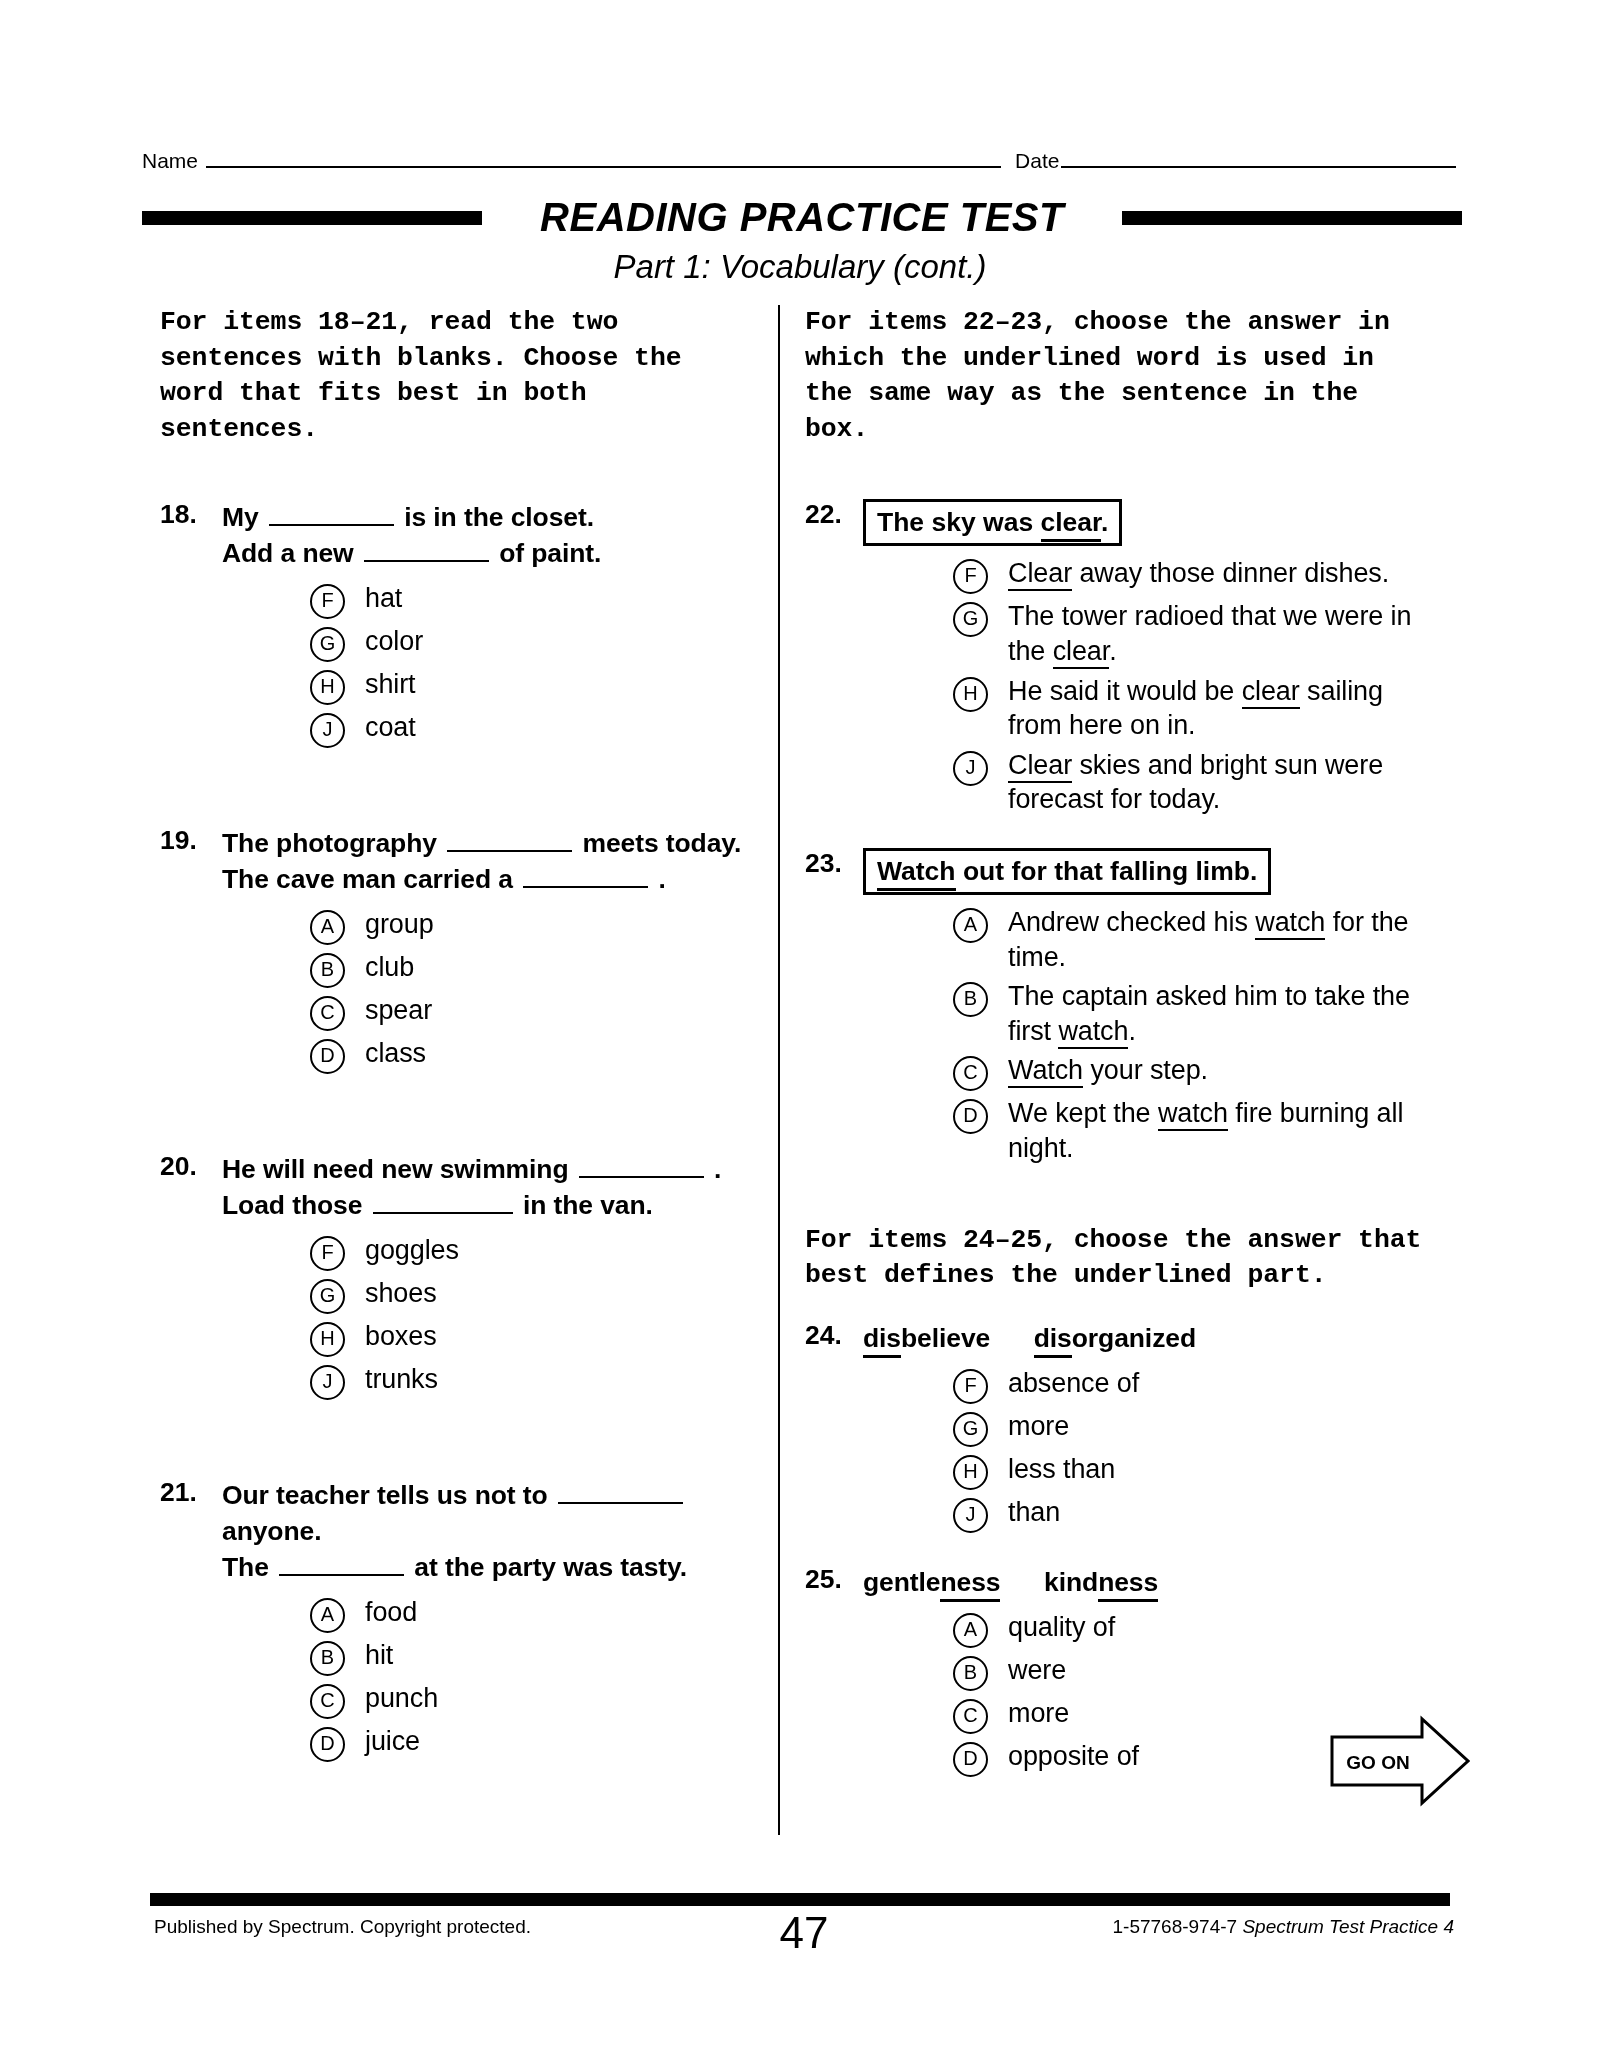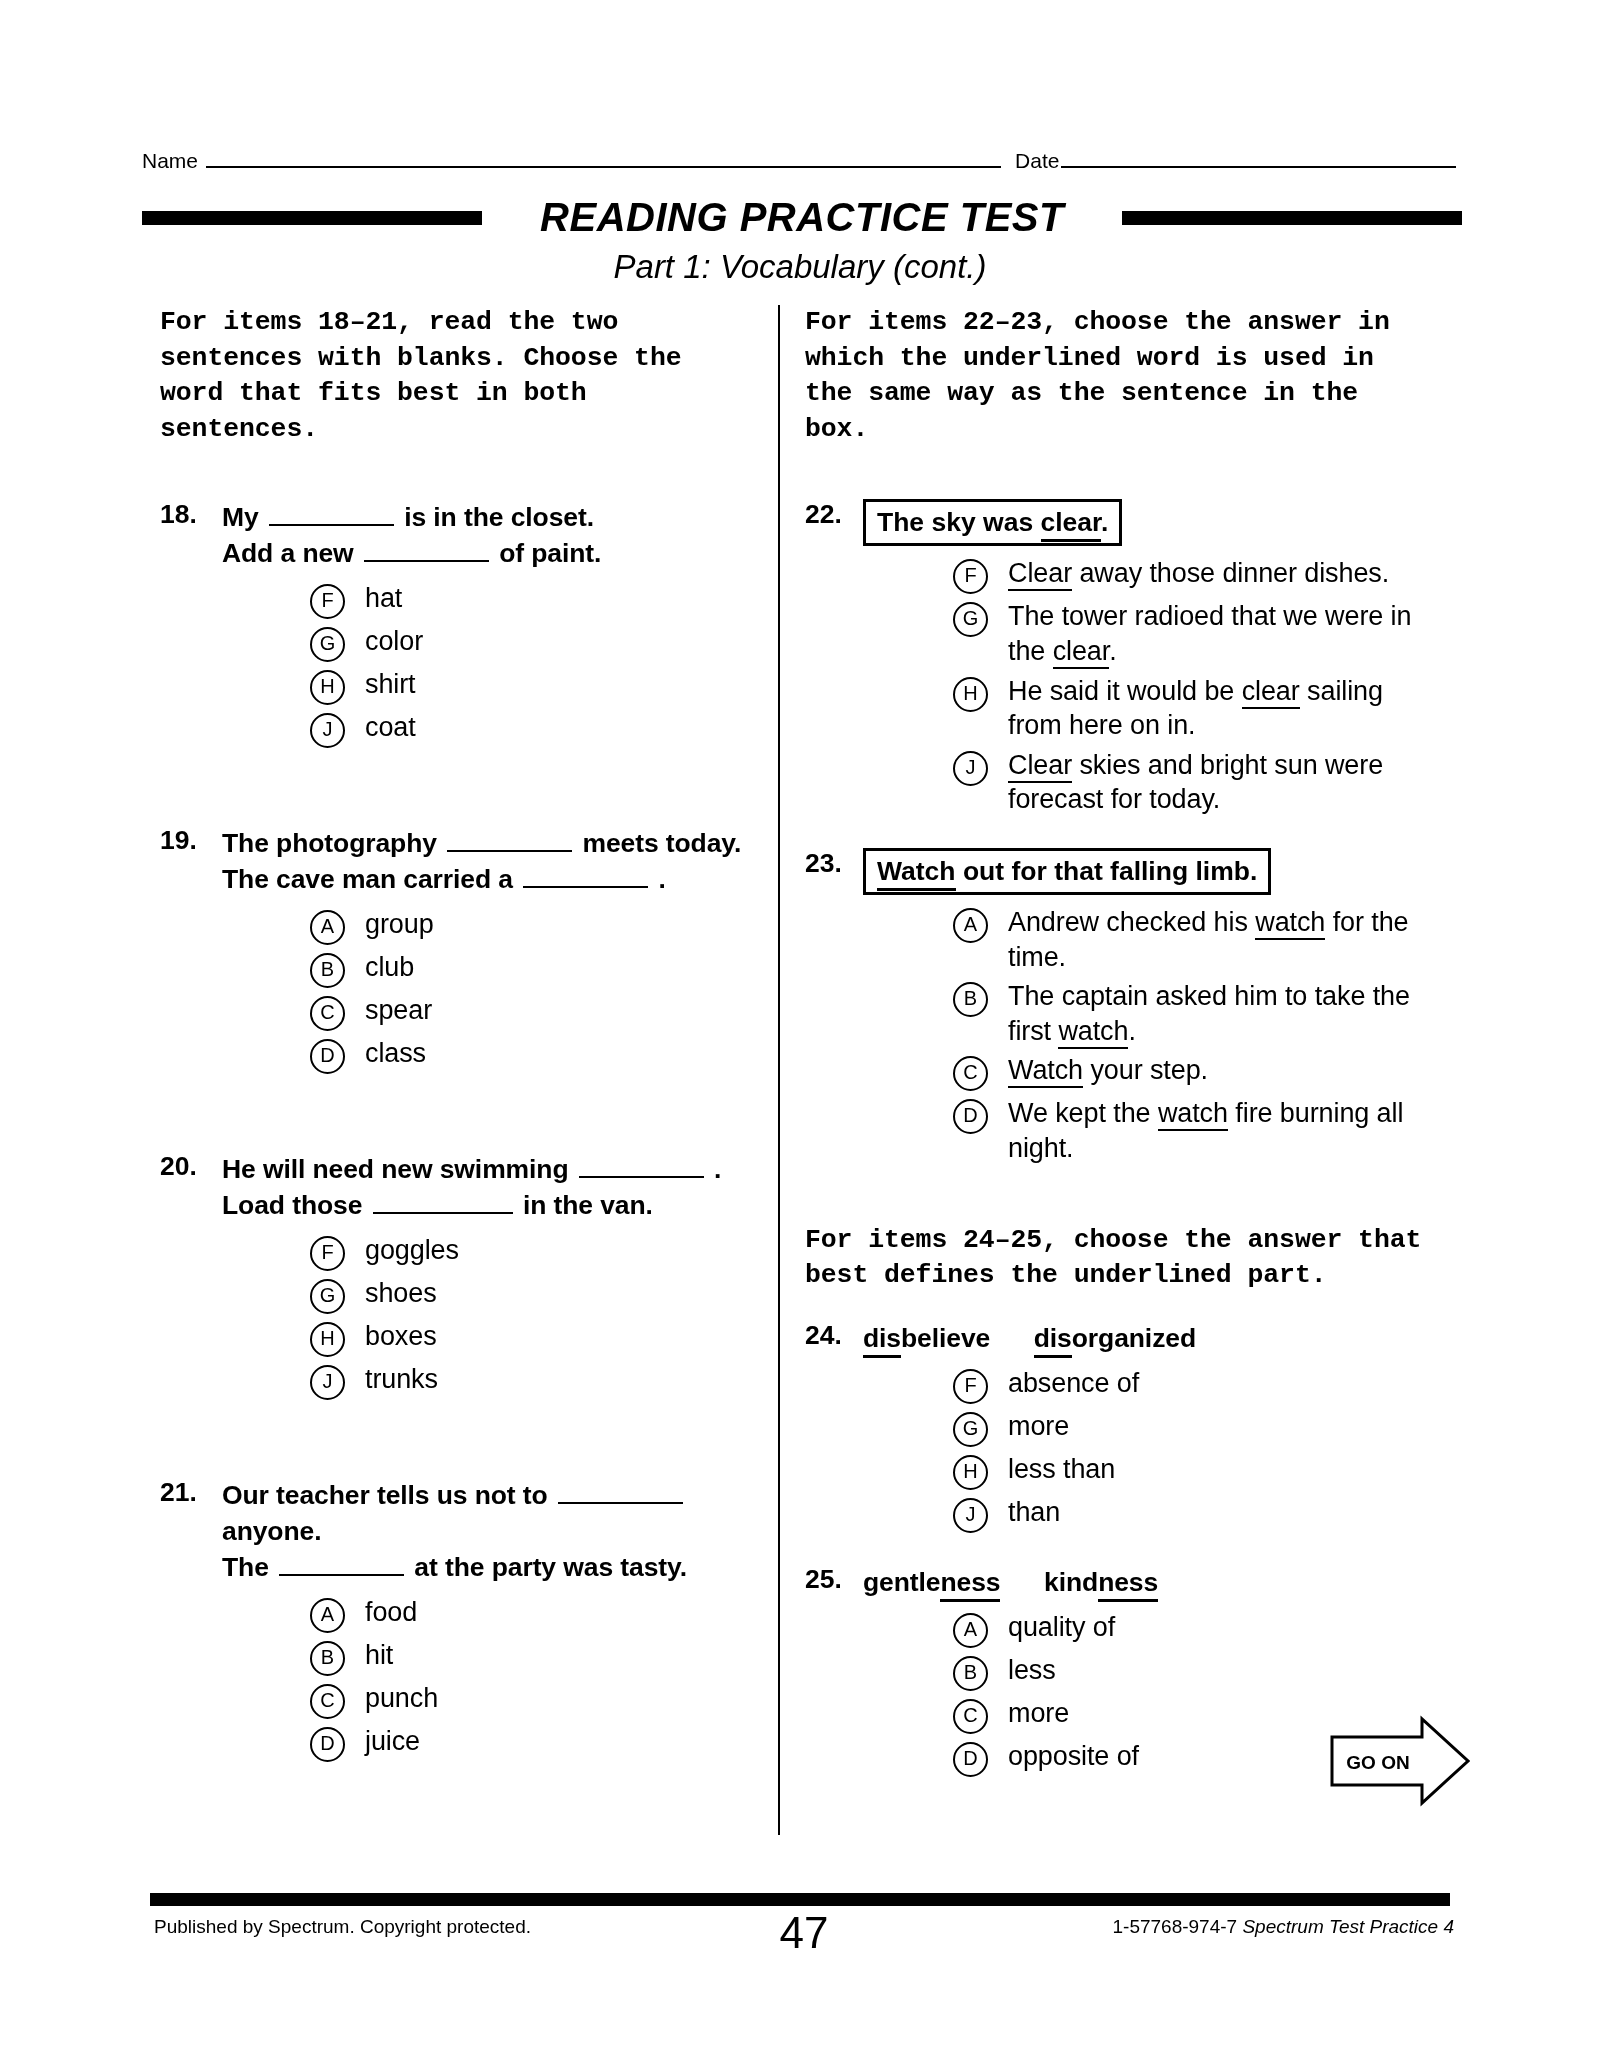--- a/index.html
+++ b/index.html
@@ -495,21 +495,21 @@
             &nbsp;&nbsp;&nbsp;&nbsp;
             <span><span>kind</span><span class="ub">ness</span></span>
           </div>
           <div class="options opt-indent-r">
             <div class="opt">
               <span class="bubble">A</span>
               <span class="opt-text">quality of</span>
             </div>
             <div class="opt">
               <span class="bubble">B</span>
-              <span class="opt-text">less</span>
+              <span class="opt-text">were</span>
             </div>
             <div class="opt">
               <span class="bubble">C</span>
               <span class="opt-text">more</span>
             </div>
             <div class="opt">
               <span class="bubble">D</span>
               <span class="opt-text">opposite of</span>
             </div>
           </div>

